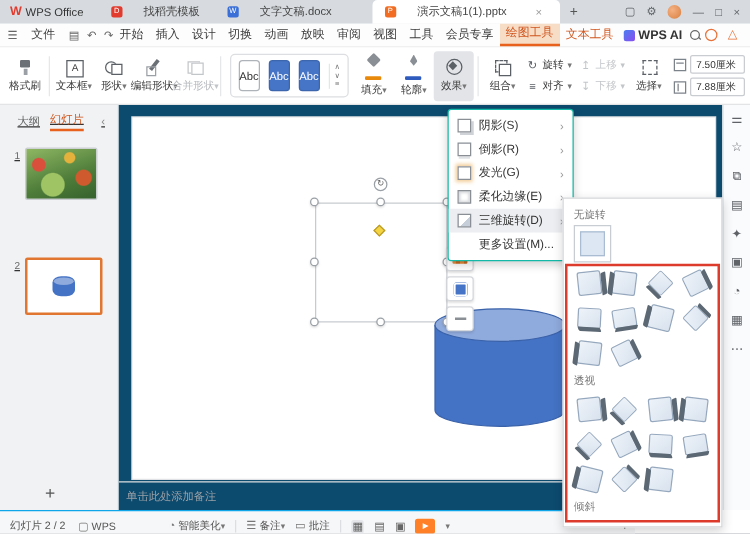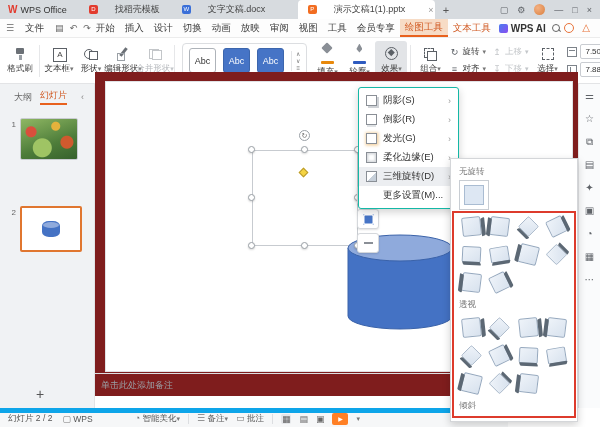--- a/index.html
+++ b/index.html
@@ -58,51 +58,51 @@
   .ti-effects::after{content:"";position:absolute;left:4.5px;top:3.5px;width:4.5px;height:4.5px;background:#5b6066;transform:rotate(45deg);}
   .ti-group::before{content:"";position:absolute;left:1px;top:1px;width:8px;height:8px;border:1px dashed #5b6066;}
   .ti-group::after{content:"";position:absolute;right:0;bottom:0;width:8px;height:8px;border:1px solid #5b6066;background:#fff;}
   .ti-select::before{content:"";position:absolute;left:2px;top:1px;width:10px;height:10px;border:1px dashed #5b6066;}
   .color-bar{width:13px;height:3px;border-radius:1px;margin-top:1px;}
   .stack2{display:flex;flex-direction:column;justify-content:center;gap:3px;height:40px;}
   .tb-small{display:flex;align-items:center;gap:3px;font-size:8.5px;color:#3b3b3b;padding:1px 3px;border-radius:2px;white-space:nowrap;}
   .tb-small .g{font-size:9px;color:#5b6066;width:10px;text-align:center;}
   .tb-small.disabled,.tb-small.disabled .g{color:#c3c6c9;}
   #gallery{display:flex;align-items:center;gap:7px;border:1px solid #dcdee1;border-radius:4px;padding:4px 6px;margin:0 4px;}
-  .chip{width:27px;height:25px;border-radius:3px;display:flex;align-items:center;justify-content:center;font-size:9px;}
+  .chip{width:17px;height:25px;border-radius:3px;display:flex;align-items:center;justify-content:center;font-size:9px;}
   .chip.white{background:#fff;border:1px solid #aeb3b9;color:#333;}
   .chip.blue{background:#4674c6;border:1px solid #3c66ad;color:#fff;}
   .gal-arrows{display:flex;flex-direction:column;gap:1px;border-left:1px solid #e4e5e7;padding-left:4px;color:#777;font-size:6px;line-height:6px;text-align:center;}
   .size-col{display:flex;flex-direction:column;gap:3px;margin-left:4px;}
   .size-row{display:flex;align-items:center;gap:3px;}
   .szi{width:10px;height:10px;border:1px solid #7d838a;position:relative;}
   .szi-h::before{content:"";position:absolute;left:1px;right:1px;top:2px;height:1px;background:#7d838a;}
   .szi-w::before{content:"";position:absolute;top:1px;bottom:1px;left:2px;width:1px;background:#7d838a;}
   .size-field{width:44px;height:15px;border:1px solid #c9ccd1;border-radius:2px;font-size:8px;line-height:13px;padding-left:4px;color:#333;background:#fff;}
 
   
-  #leftpanel{position:absolute;left:0;top:84px;width:95px;height:324px;background:#f0f2f4;border-right:1px solid #e2e3e5;}
+  #leftpanel{position:absolute;left:0;top:84px;width:95px;height:324px;background:#f0f2f4;border-right:1px solid #e2e3e5;text-decoration:underline;}
   #lp-tabs{display:flex;align-items:center;gap:8px;padding:5px 0 3px 14px;font-size:9px;color:#666;}
   .lp-tab.active{color:#d0571f;border-bottom:2px solid #e8611d;padding-bottom:1px;}
   .lp-collapse{margin-left:6px;color:#888;font-size:9px;}
   .slide-row{display:flex;align-items:flex-start;gap:4px;margin:10px 4px 0 8px;}
   .slide-num{font-size:8px;color:#666;width:8px;text-align:right;margin-top:2px;}
   .thumb{width:58px;height:42px;background:#fff;border:1px solid #c9ccd1;border-radius:2px;}
   .thumb.photo{background:
      radial-gradient(circle at 18% 32%,#d94f3c 0 5px,rgba(0,0,0,0) 6px),
      radial-gradient(circle at 62% 18%,#e4b23c 0 4px,rgba(0,0,0,0) 5px),
      radial-gradient(circle at 82% 58%,#cf5a2e 0 6px,rgba(0,0,0,0) 7px),
      radial-gradient(circle at 38% 72%,#9fc464 0 9px,rgba(0,0,0,0) 10px),
      linear-gradient(160deg,#8fb763,#4e7d3a 60%,#35612c);}
   .thumb.selected{border:2px solid #e0762f;width:62px;height:46px;display:flex;align-items:center;justify-content:center;}
   .mini-cyl{width:18px;height:16px;background:#4472c4;border-radius:7px/5px;position:relative;}
   .mini-cyl::before{content:"";position:absolute;left:1px;right:1px;top:1px;height:6px;border-radius:50%;background:#8faadc;}
   #add-slide{position:absolute;left:36px;bottom:6px;color:#555;font-size:14px;}
 
-  #canvas{position:absolute;left:95px;top:72px;width:483px;height:324px;background:#7f1d1d;overflow:hidden;}
+  #canvas{position:absolute;left:95px;top:84px;width:483px;height:324px;background:#0c4a6e;overflow:hidden;}
   #page{position:absolute;left:11px;top:10px;width:466px;height:289px;background:#fff;box-shadow:0 0 0 1px #e0e2e5;}
   #notes-sep{position:absolute;left:0;right:0;top:301px;height:1px;background:#dcdee1;}
   #notes-text{position:absolute;left:6px;top:307px;color:#9aa0a6;font-size:9px;}
 
   
   #cyl-box{position:absolute;left:252px;top:158px;width:106px;height:102px;}
   #sel-rect{position:absolute;left:157px;top:78px;width:106px;height:96px;border:1px solid #c7cbd0;}
   .handle{position:absolute;width:7px;height:7px;border-radius:50%;background:#fff;border:1px solid #9aa0a6;box-shadow:0 1px 2px rgba(0,0,0,.15);}
   .rot-handle{position:absolute;width:11px;height:11px;border-radius:50%;background:#fff;border:1px solid #9aa0a6;color:#666;font-size:7px;line-height:10px;text-align:center;}
   .adj-handle{position:absolute;width:7px;height:7px;background:#f5d442;border:1px solid #b89a2e;transform:rotate(45deg);}
@@ -142,21 +142,21 @@
   .cv5{transform:rotate(-9deg) scaleY(.8);} .cv5::after{left:0;bottom:-3.5px;width:18px;height:3.5px;transform:skewX(-20deg);}
   .cv6{transform:rotate(14deg);}  .cv6::after{left:-4px;top:1px;width:3.5px;height:17px;transform:skewY(16deg);}
   .cv7{transform:rotate(-45deg) scale(.8);} .cv7::after{right:-4px;top:1px;width:3.5px;height:17px;transform:skewY(-16deg);}
   #red-annotation{position:absolute;left:1px;top:52px;width:124px;height:207px;border:2px solid #dd3b2c;pointer-events:none;z-index:32;}
 
   
   #rightbar{position:absolute;right:0;top:84px;width:22px;height:324px;background:#fafbfc;border-left:1px solid #e2e3e5;display:flex;flex-direction:column;align-items:center;gap:11px;padding-top:6px;color:#5f6368;font-size:10px;}
   .rb-ic{width:14px;text-align:center;line-height:12px;}
 
   
-  #statusbar{position:absolute;left:0;bottom:0;width:508px;height:19px;background:#f6f7f8;border-top:5px solid #0ea5e9;display:flex;align-items:flex-start;font-size:8.5px;color:#555;}
+  #statusbar{position:absolute;left:0;bottom:0;width:508px;height:19px;background:#f6f7f8;border-top:1px solid #0ea5e9;display:flex;align-items:flex-end;font-size:8.5px;color:#555;}
   #sb-left{display:flex;align-items:center;gap:10px;padding-left:8px;}
   #sb-right{position:absolute;right:148px;display:flex;align-items:center;gap:8px;}
   .sb-ic{font-size:9px;color:#777;}
   .sb-sep{width:1px;height:10px;background:#dcdee1;}
   .view-ic{font-size:9px;color:#666;}
   .view-ic.active{background:#e4e6e9;border-radius:2px;padding:0 1px;}
   #play-btn{width:16px;height:12px;background:#ff8026;border-radius:2px;color:#fff;font-size:6px;line-height:12px;text-align:center;}
   #sb-plus{position:absolute;right:5px;color:#555;font-size:11px;}
 </style>
 </head>
@@ -170,21 +170,21 @@
       <span>WPS Office</span>
     </div>
     <div class="doc-tab">
       <span class="ticon" style="background:#e23b2e;">D</span>
       <span>找稻壳模板</span>
     </div>
     <div class="doc-tab" style="width:118px;">
       <span class="ticon" style="background:#3a6fd8;">W</span>
       <span>文字文稿.docx</span>
     </div>
-    <div class="doc-tab active" style="width:137px;">
+    <div class="doc-tab active" style="width:150px;">
       <span class="ticon" style="background:#f26d21;">P</span>
       <span>演示文稿1(1).pptx</span>
       <span class="tab-close">×</span>
     </div>
     <span class="newtab">+</span>
     <div id="winctrls">
       <span>▢</span>
       <span>⚙</span>
       <span class="avatar"></span>
       <span>—</span>

